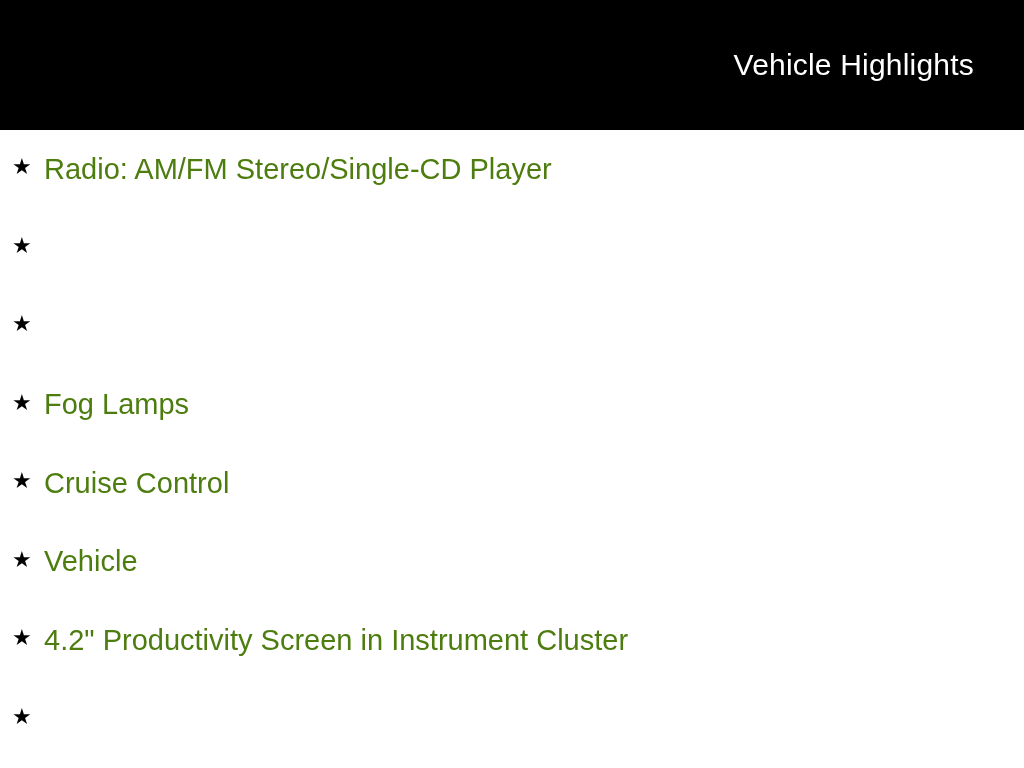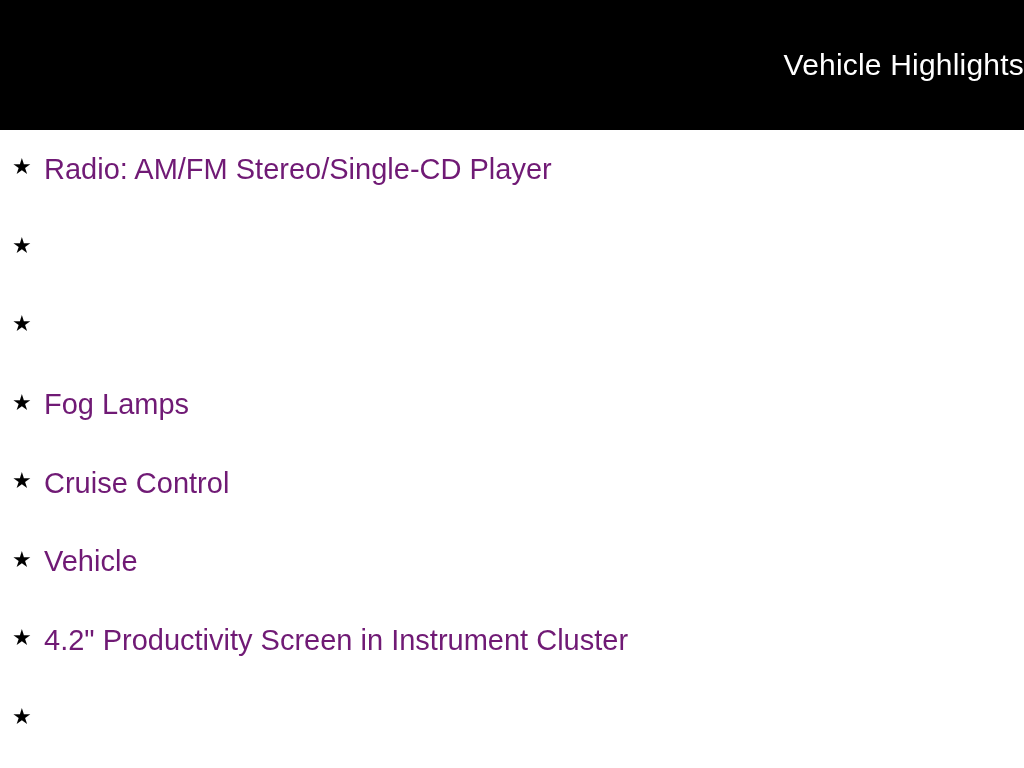--- a/index.html
+++ b/index.html
@@ -26,20 +26,21 @@
     position: absolute;
     top: 0;
     left: 0;
     width: 1024px;
     height: 130px;
     background: #000000;
     box-sizing: border-box;
     display: flex;
     align-items: center;
     justify-content: flex-end;
+    padding-right: 50px;
   }
   .header-title {
     color: #FFFFFF;
     font-family: "Liberation Sans", sans-serif;
     font-size: 30px;
     font-weight: 400;
     letter-spacing: 0.2px;
     line-height: 1;
     white-space: nowrap;
   }
@@ -69,21 +70,21 @@
     width: 32px;
     color: #000000;
     font-family: "DejaVu Sans", sans-serif;
     font-size: 22px;
     line-height: 1;
     position: relative;
     top: -2px;
   }
   .highlight-label {
     flex: 0 1 auto;
-    color: #701a75;
+    color: #4d7c0f;
     font-family: "Liberation Sans", sans-serif;
     font-size: 29px;
     font-weight: 400;
     line-height: 1;
     white-space: nowrap;
   }
   
   .highlights-list > .highlight-item {
     align-items: center;
   }

